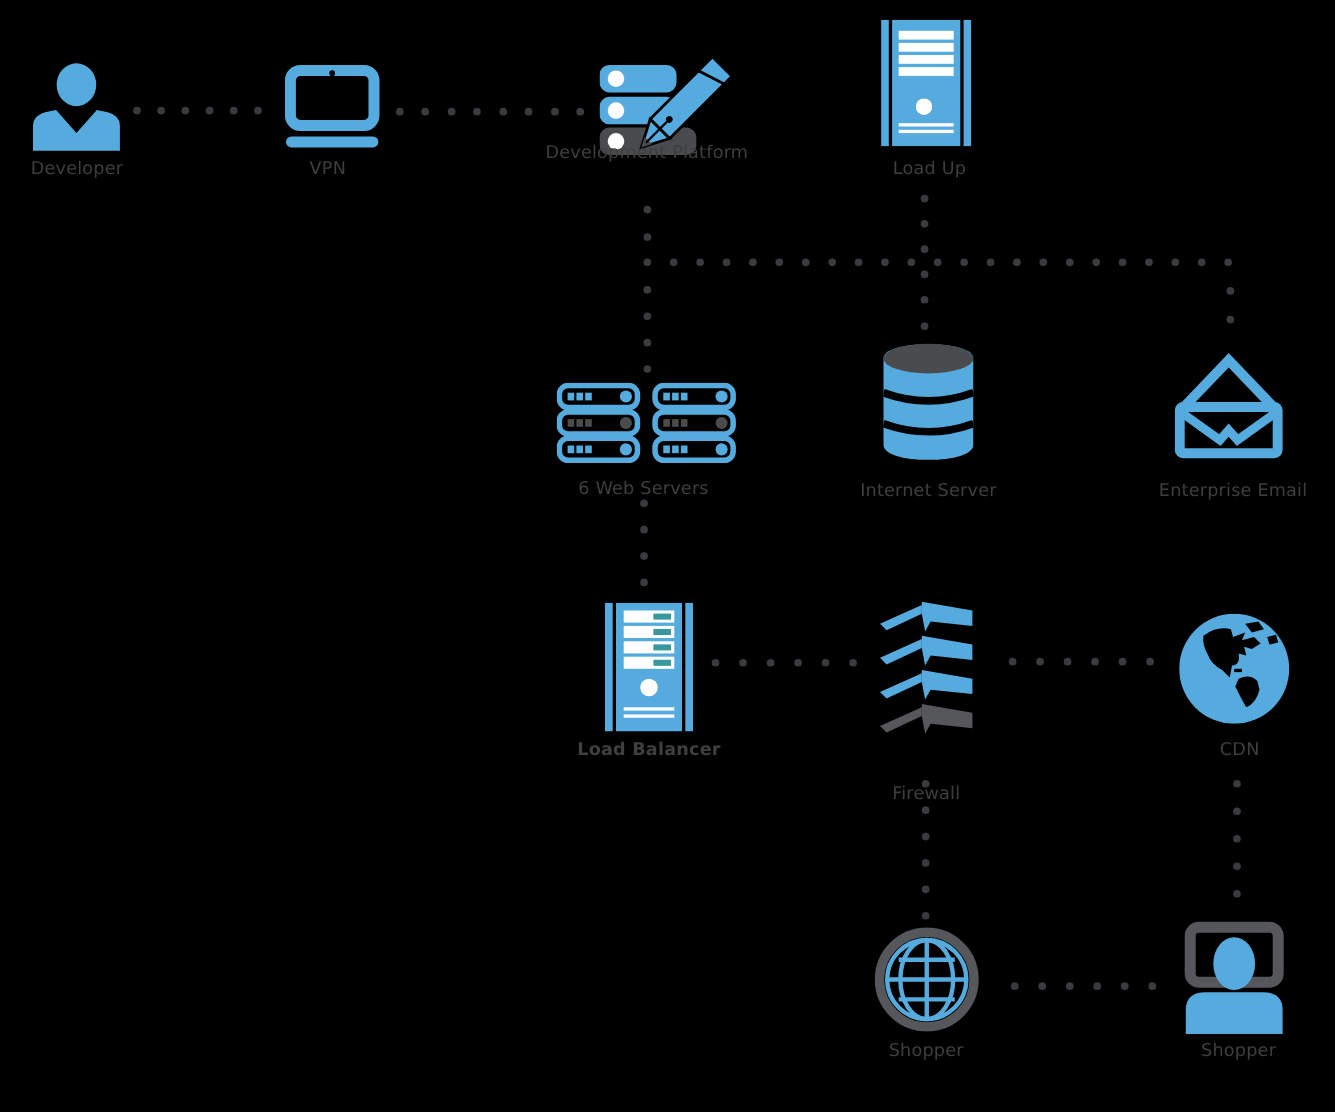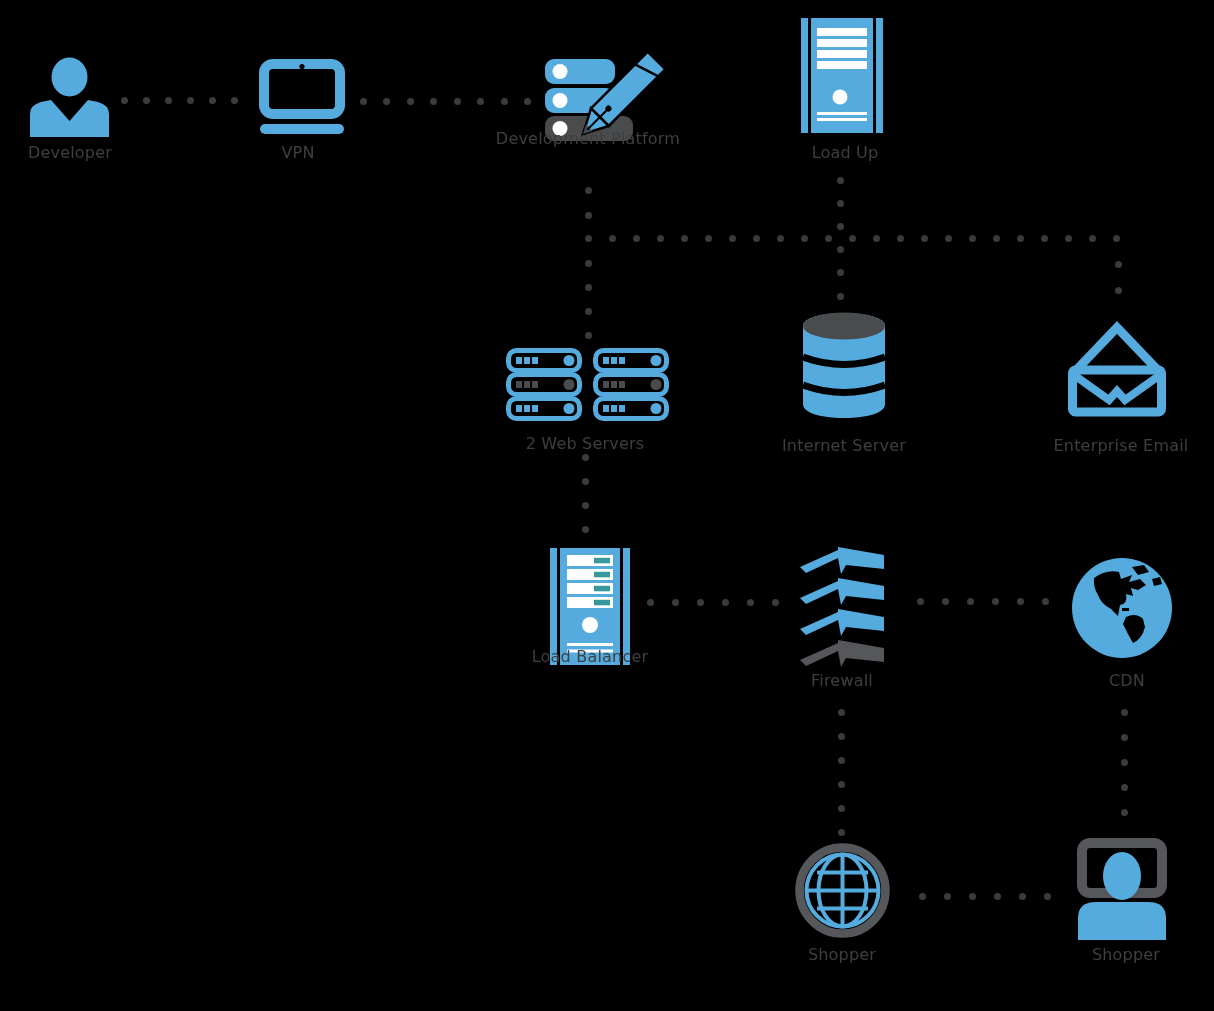--- a/index.html
+++ b/index.html
@@ -283,21 +283,21 @@
   <svg class="icon" style="left:1076px;top:836px" width="94" height="106" viewBox="0 0 94 106">
     <rect class="nf sg" x="6" y="7" width="80" height="50" rx="8" stroke-width="10"></rect>
     <path class="fb" d="M2,104 L2,82 Q2,66 20,66 L72,66 Q90,66 90,82 L90,104 Z"></path>
     <ellipse class="fb" cx="46" cy="40" rx="19" ry="24"></ellipse>
   </svg>
 
   <div class="node-label" style="left: -40px; top: 144px;">Developer</div>
   <div class="node-label" style="left: 188px; top: 144px;">VPN</div>
   <div class="node-label" style="left: 478px; top: 130px;">Development Platform</div>
   <div class="node-label" style="left: 735px; top: 144px;">Load Up</div>
-  <div class="node-label" style="left: 475px; top: 435px;">2 Web Servers</div>
+  <div class="node-label" style="left: 475px; top: 435px;">6 Web Servers</div>
   <div class="node-label" style="left: 734px; top: 437px;">Internet Server</div>
   <div class="node-label" style="left: 1011px; top: 437px;">Enterprise Email</div>
-  <div class="node-label" style="left: 480px; top: 648px;">Load Balancer</div>
-  <div class="node-label" style="left: 732px; top: 672px;">Firewall</div>
+  <div class="node-label" style="left: 480px; top: 672px; font-weight: bold;">Load Balancer</div>
+  <div class="node-label" style="left: 732px; top: 712px;">Firewall</div>
   <div class="node-label" style="left: 1017px; top: 672px;">CDN</div>
   <div class="node-label" style="left: 732px; top: 946px;">Shopper</div>
   <div class="node-label" style="left: 1016px; top: 946px;">Shopper</div>
 </div>
 
 </body></html>

